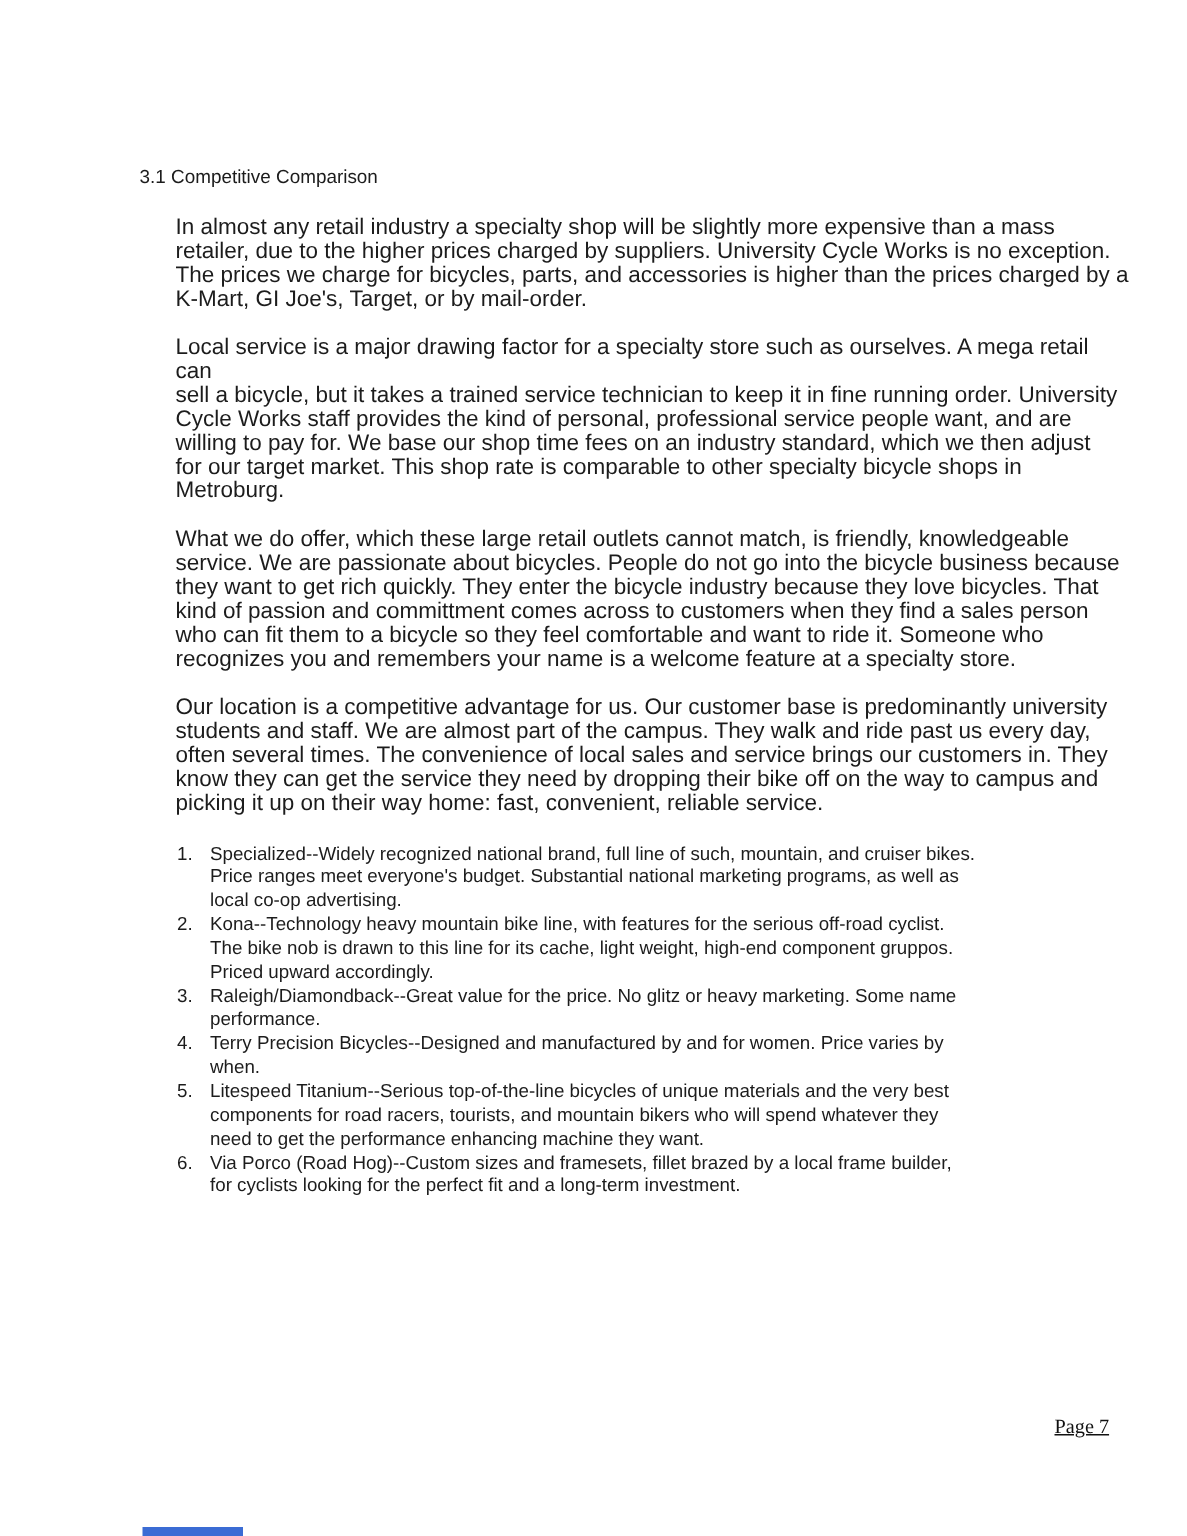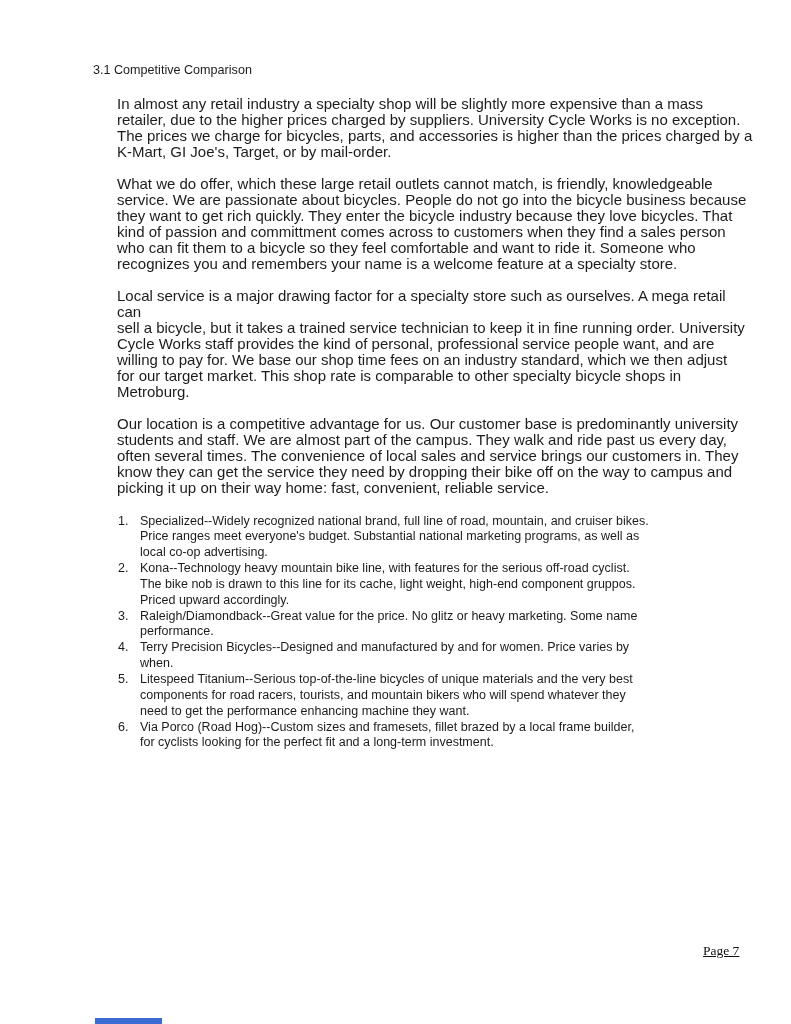--- a/index.html
+++ b/index.html
@@ -22,21 +22,21 @@
     line-height: 16px;
     font-weight: normal;
     white-space: pre-line;
   }
   .para {
     margin: 0 38px 0 117px;
     font-size: 15px;
     line-height: 15.85px;
     white-space: pre-line;
   }
-  .h-31 { padding-top: 62px; }
+  .h-31 { padding-top: 62px; margin-top: 48px; }
   .p-gap { margin-top: 17px; }
   .p-first { margin-top: 18px; }
   .h-32 { margin-top: 18px; }
   .list {
     margin: 18px 30px 0 118px;
     font-size: 12.5px;
     line-height: 15.85px;
   }
   .list-row {
     display: flex;
@@ -72,46 +72,46 @@
 
 <div class="doc">
 
   <div class="heading h-31">3.1 Competitive Comparison</div>
 
   <div class="para p-first">In almost any retail industry a specialty shop will be slightly more expensive than a mass
 retailer, due to the higher prices charged by suppliers. University Cycle Works is no exception.
 The prices we charge for bicycles, parts, and accessories is higher than the prices charged by a
 K-Mart, GI Joe's, Target, or by mail-order.</div>
 
+  <div class="para p-gap">Local service is a major drawing factor for a specialty store such as ourselves. A mega retail can
+sell a bicycle, but it takes a trained service technician to keep it in fine running order. University
+Cycle Works staff provides the kind of personal, professional service people want, and are
+willing to pay for. We base our shop time fees on an industry standard, which we then adjust
+for our target market. This shop rate is comparable to other specialty bicycle shops in
+Metroburg.</div>
+
   <div class="para p-gap">What we do offer, which these large retail outlets cannot match, is friendly, knowledgeable
 service. We are passionate about bicycles. People do not go into the bicycle business because
 they want to get rich quickly. They enter the bicycle industry because they love bicycles. That
 kind of passion and committment comes across to customers when they find a sales person
 who can fit them to a bicycle so they feel comfortable and want to ride it. Someone who
 recognizes you and remembers your name is a welcome feature at a specialty store.</div>
-
-  <div class="para p-gap">Local service is a major drawing factor for a specialty store such as ourselves. A mega retail can
-sell a bicycle, but it takes a trained service technician to keep it in fine running order. University
-Cycle Works staff provides the kind of personal, professional service people want, and are
-willing to pay for. We base our shop time fees on an industry standard, which we then adjust
-for our target market. This shop rate is comparable to other specialty bicycle shops in
-Metroburg.</div>
 
   <div class="para p-gap">Our location is a competitive advantage for us. Our customer base is predominantly university
 students and staff. We are almost part of the campus. They walk and ride past us every day,
 often several times. The convenience of local sales and service brings our customers in. They
 know they can get the service they need by dropping their bike off on the way to campus and
 picking it up on their way home: fast, convenient, reliable service.</div>
 
 
 
   <div class="list">
     <div class="list-row">
       <span class="list-num">1.</span>
-      <span class="list-text">Specialized--Widely recognized national brand, full line of road, mountain, and cruiser bikes.
+      <span class="list-text">Specialized--Widely recognized national brand, full line of such, mountain, and cruiser bikes.
 Price ranges meet everyone's budget. Substantial national marketing programs, as well as
 local co-op advertising.</span>
     </div>
     <div class="list-row">
       <span class="list-num">2.</span>
       <span class="list-text">Kona--Technology heavy mountain bike line, with features for the serious off-road cyclist.
 The bike nob is drawn to this line for its cache, light weight, high-end component gruppos.
 Priced upward accordingly.</span>
     </div>
     <div class="list-row">

